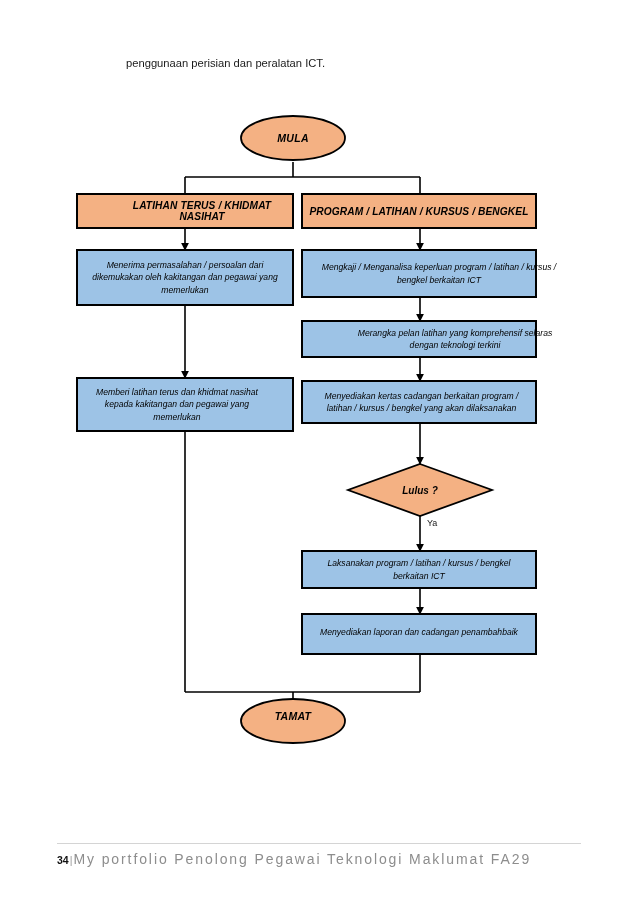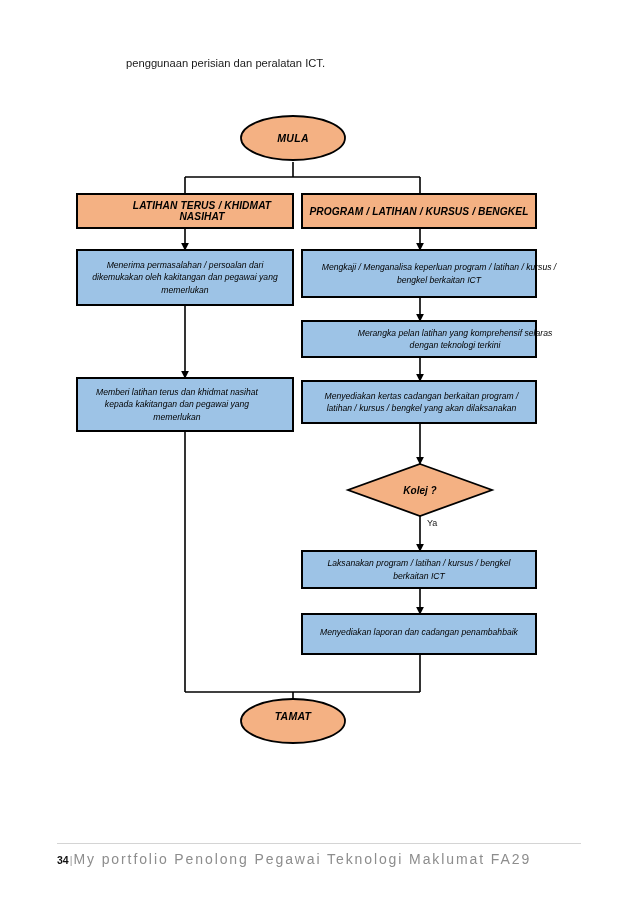--- a/index.html
+++ b/index.html
@@ -195,21 +195,21 @@
 
 <div class="node-label process-label" style="left:302px; top:321px; width:234px; height:36px;margin-left:36px;">
   <span>Merangka pelan latihan yang komprehensif selaras dengan teknologi terkini</span>
 </div>
 
 <div class="node-label process-label" style="left:302px; top:381px; width:234px; height:42px;padding-left:12px;">
   <span>Menyediakan kertas cadangan berkaitan program / latihan / kursus / bengkel yang akan dilaksanakan</span>
 </div>
 
 <div class="node-label decision-label" style="left:368px; top:468px; width:104px; height:44px;">
-  <span>Kolej ?</span>
+  <span>Lulus ?</span>
 </div>
 
 <div class="edge-label" style="left:427px; top:518px;">Ya</div>
 
 <div class="node-label process-label" style="left:302px; top:551px; width:234px; height:37px;">
   <span>Laksanakan program / latihan / kursus / bengkel berkaitan ICT</span>
 </div>
 
 <div class="node-label process-label" style="left:302px; top:614px; width:234px; height:36px;">
   <span>Menyediakan laporan dan cadangan penambahbaik</span>

